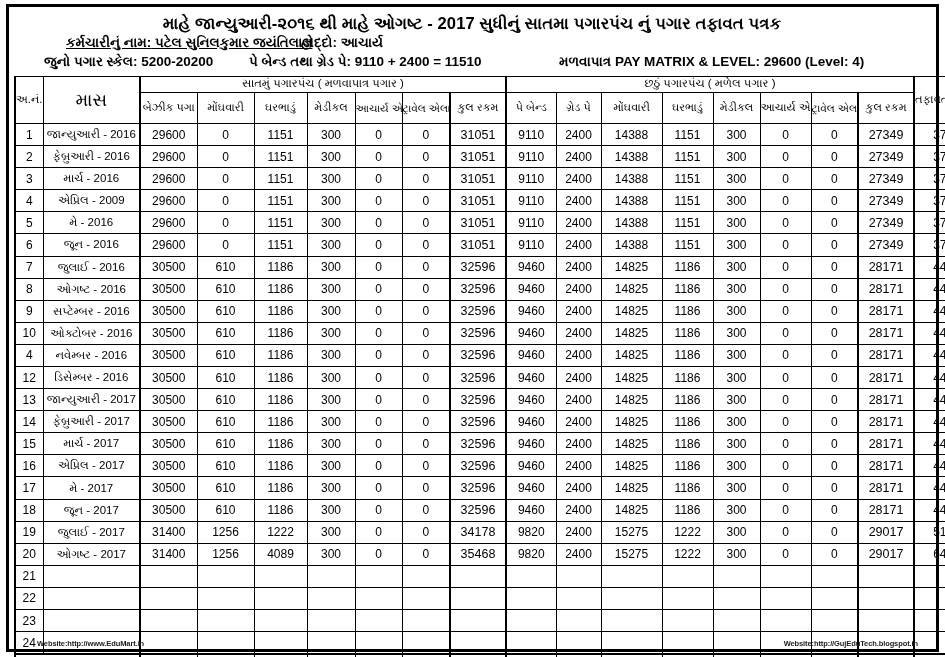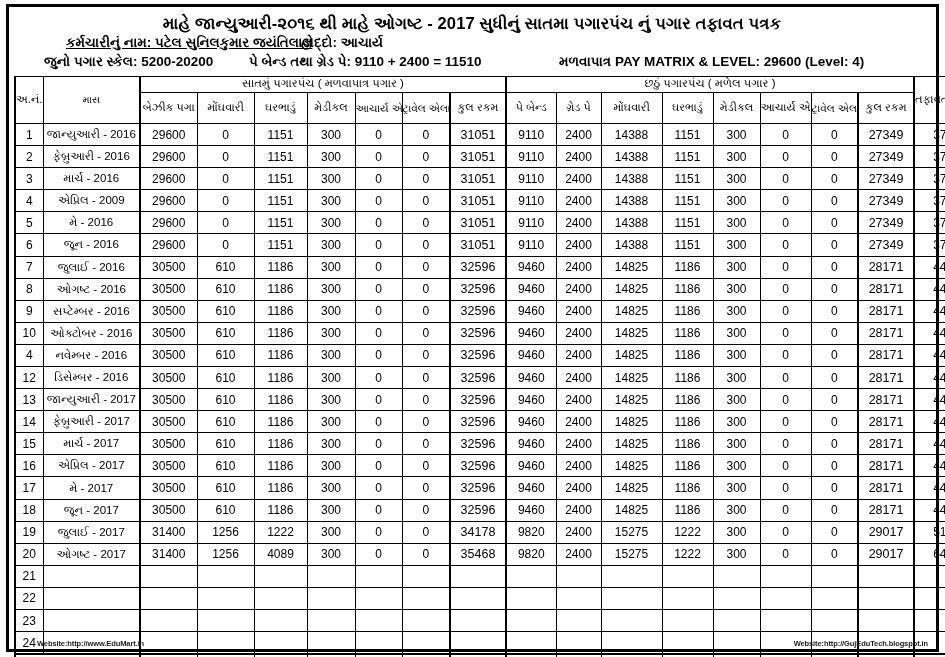--- a/index.html
+++ b/index.html
@@ -122,21 +122,21 @@
     position: absolute;
     left: 28px;
     bottom: 0;
     white-space: nowrap;
     font-family: "Liberation Sans", sans-serif;
     font-weight: bold;
     letter-spacing: -0.1px;
   }
   .footer-right {
     position: absolute;
-    right: 8px;
+    right: 18px;
     bottom: 0;
     white-space: nowrap;
     font-family: "Liberation Sans", sans-serif;
     font-weight: bold;
     letter-spacing: -0.1px;
   }
 </style>
 </head>
 <body>
 
@@ -189,21 +189,21 @@
           <col style="width:51px">
           <col style="width:47px">
           <col style="width:51px">
           <col style="width:47px">
           <col style="width:56px">
           <col style="width:65px">
         </colgroup>
         <thead>
           <tr>
             <th rowspan="2" class="col-head thick-l" style="height:45px;">અ.નં.</th>
-            <th rowspan="2" class="col-head" style="font-size:10px;">માસ</th>
+            <th rowspan="2" class="col-head" style="font-size:18px;">માસ</th>
             <th colspan="7" class="grp-head thick-l">સાતમું પગારપંચ ( મળવાપાત્ર પગાર )</th>
             <th colspan="8" class="grp-head thick-l">છઠું પગારપંચ ( મળેલ પગાર )</th>
             <th rowspan="2" class="col-head two-line thick-l thick-r" style="font-size:11.5px;">તફાવતની રકમ રૂપીયા</th>
           </tr>
           <tr>
             <th class="col-head thick-l">બેઝીક પગા</th>
             <th class="col-head">મોંઘવારી</th>
             <th class="col-head">ઘરભાડું</th>
             <th class="col-head">મેડીકલ</th>
             <th class="col-head two-line">આચાર્ય એલા</th>

